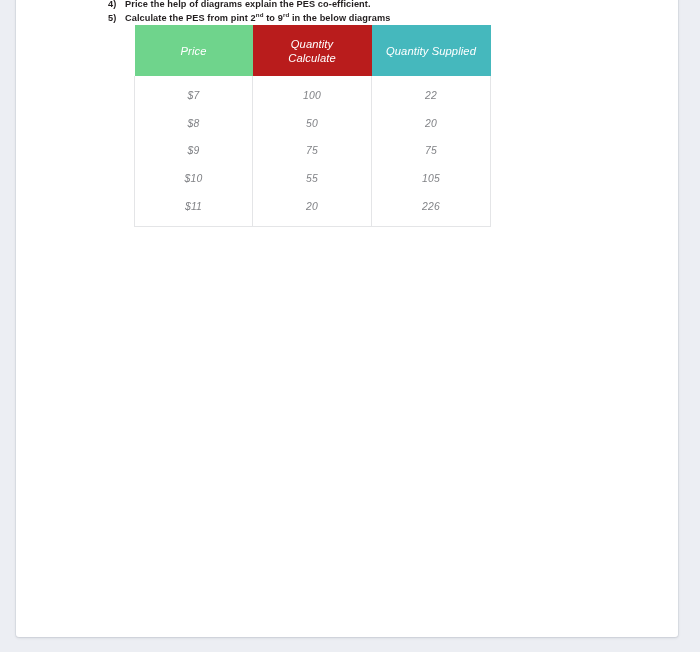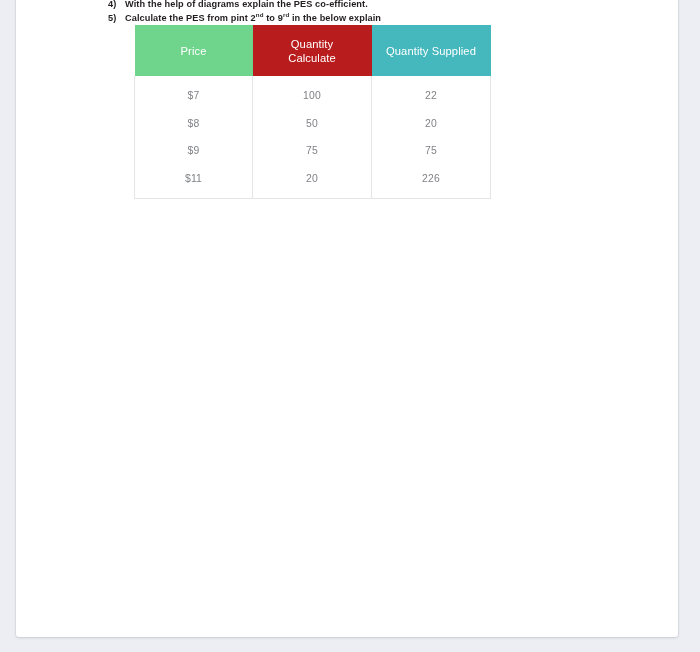--- a/index.html
+++ b/index.html
@@ -65,20 +65,21 @@
     vertical-align: super;
     line-height: 0;
   }
 
   
   .table-wrap {
     position: absolute;
     left: 118px;
     top: 31px;
     width: 356px;
+    font-style: italic;
   }
   .data-table {
     border-collapse: collapse;
     width: 356px;
     table-layout: fixed;
   }
   .data-table col.c-price    { width: 118px; }
   .data-table col.c-demanded { width: 119px; }
   .data-table col.c-supplied { width: 119px; }
 
@@ -118,26 +119,26 @@
 </head>
 <body>
 
 <div class="page-sheet">
   <div class="doc-body">
 
     <div class="question-list">
 
       <div class="question-row">
         <span class="q-marker">4)</span>
-        <span class="q-text"><span>With the help of diagrams explain the PES co-efficient.</span></span>
+        <span class="q-text"><span>Price the help of diagrams explain the PES co-efficient.</span></span>
       </div>
 
       <div class="question-row">
         <span class="q-marker">5)</span>
-        <span class="q-text"><span>Calculate the PES from pint 2</span><sup>nd</sup><span> to 9</span><sup>rd</sup><span> in the below explain</span></span>
+        <span class="q-text"><span>Calculate the PES from pint 2</span><sup>nd</sup><span> to 9</span><sup>rd</sup><span> in the below diagrams</span></span>
       </div>
 
     </div>
 
     <div class="table-wrap">
       <table class="data-table">
         <colgroup>
           <col class="c-price">
           <col class="c-demanded">
           <col class="c-supplied">
@@ -166,20 +167,25 @@
             <td>$8</td>
             <td>50</td>
             <td>20</td>
           </tr>
           <tr>
             <td>$9</td>
             <td>75</td>
             <td>75</td>
           </tr>
           <tr>
+            <td>$10</td>
+            <td>55</td>
+            <td>105</td>
+          </tr>
+          <tr>
             <td>$11</td>
             <td>20</td>
             <td>226</td>
           </tr>
         </tbody>
       </table>
     </div>
 
   </div>
 </div>

